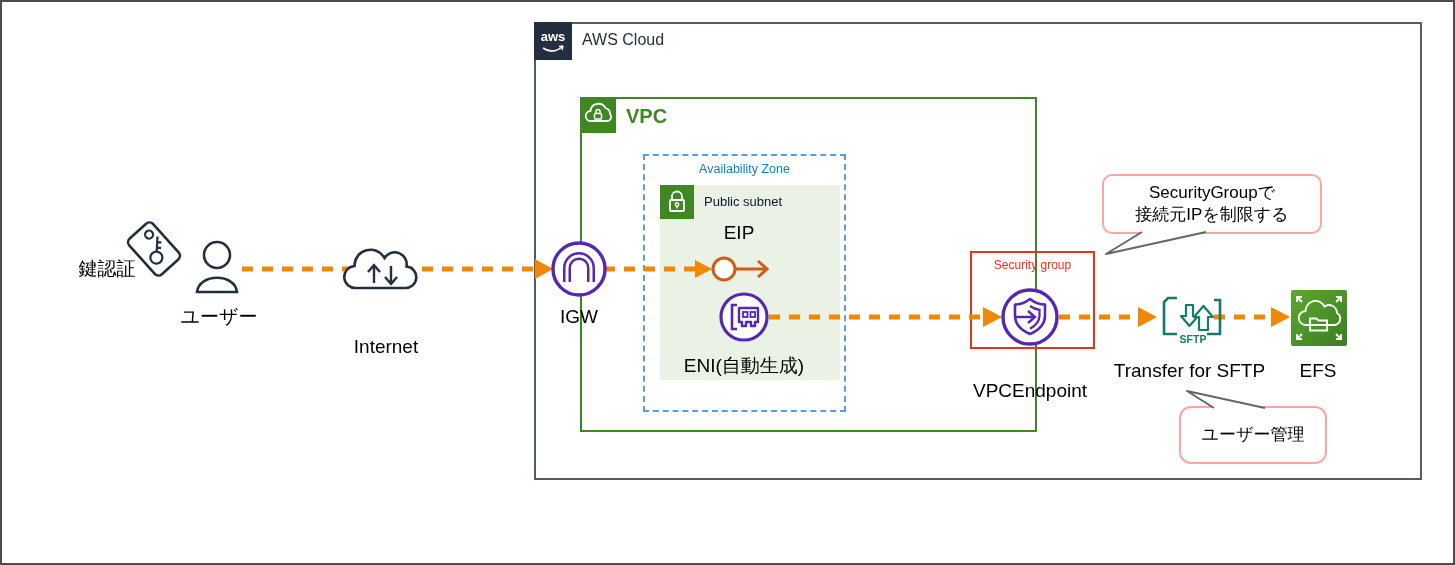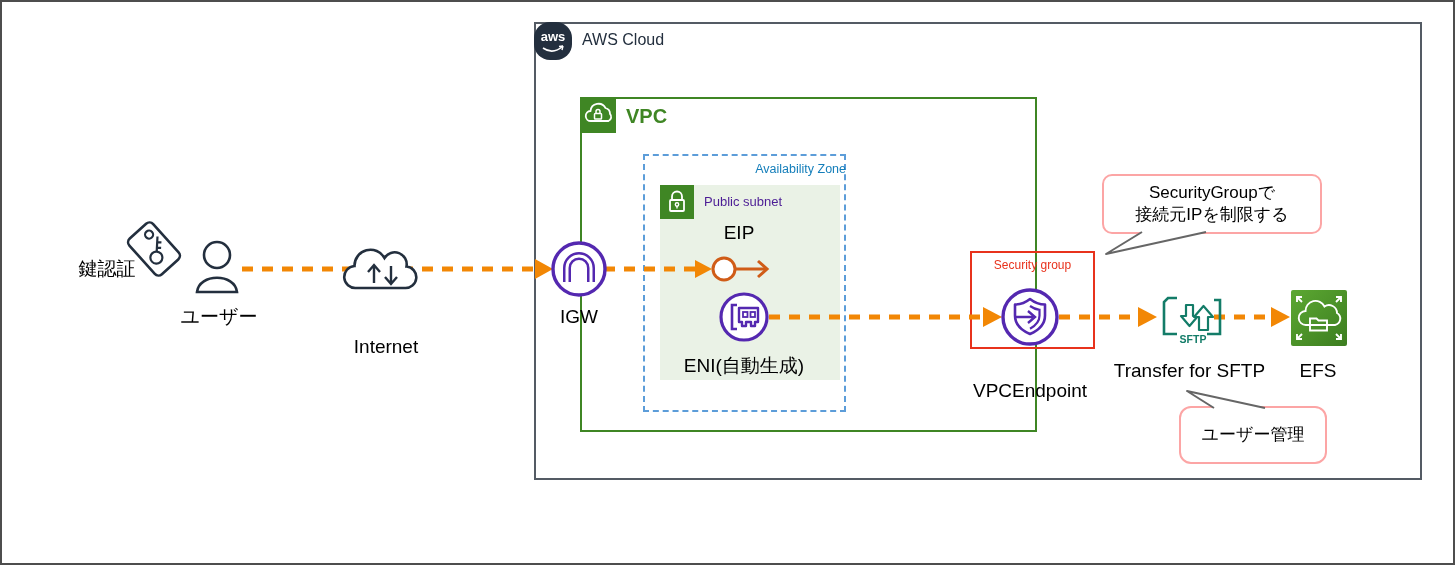--- a/index.html
+++ b/index.html
@@ -15,21 +15,21 @@
   .subnet{background:#eaf2e6;}
   .sg{border:2px solid #e8321c;}
   .badge{position:absolute;display:flex;align-items:center;justify-content:center;z-index:3;}
   .badge.navy{background:#232f3e;}
   .badge.green{background:#3f8624;}
   .lbl{position:absolute;z-index:10;color:#16191f;line-height:1.25;white-space:nowrap;}
   .ctr{text-align:center;}
   .title-cloud{font-size:16px;color:#232f3e;}
   .title-vpc{font-size:20px;font-weight:bold;color:#3f8624;}
   .title-az{font-size:12.5px;color:#147eba;}
-  .title-subnet{font-size:13px;color:#4c1d95;}
+  .title-subnet{font-size:13px;color:#0f172a;}
   .title-sg{font-size:12px;color:#e8321c;}
   .node{font-size:19px;color:#000;}
   .bubble{
     position:absolute;z-index:4;box-sizing:border-box;background:#fff;
     border:2px solid #fca5a5;display:flex;flex-direction:column;
     align-items:center;justify-content:center;
     font-size:17px;color:#000;line-height:1.3;
   }
   #overlay{position:absolute;left:0;top:0;z-index:5;pointer-events:none;}
 </style>
@@ -37,21 +37,21 @@
 <body>
 
 <div id="canvas">
 
   <div class="box aws-cloud" style="left:532px;top:20px;width:888px;height:458px;"></div>
   <div class="box vpc" style="left:578px;top:95px;width:457px;height:335px;"></div>
   <div class="box az" style="left:641px;top:152px;width:203px;height:258px;"></div>
   <div class="box subnet" style="left:658px;top:183px;width:180px;height:195px;"></div>
   <div class="box sg" style="left:968px;top:249px;width:125px;height:98px;"></div>
 
-  <div class="badge navy" style="left:532px;top:20px;width:38px;height:38px;border-radius:16px;">
+  <div class="badge navy" style="left:532px;top:20px;width:38px;height:38px;">
     <svg width="38" height="38" viewBox="0 0 38 38">
       <text x="19" y="19" text-anchor="middle" fill="#fff" font-size="13" font-weight="bold" font-family="Liberation Sans,sans-serif">aws</text>
       <path d="M9,26 Q19,33 29,24" fill="none" stroke="#fff" stroke-width="1.6"></path>
       <path d="M29,24 l-1,4 M29,24 l-4,0.5" fill="none" stroke="#fff" stroke-width="1.4"></path>
     </svg>
   </div>
   <div class="badge green" style="left:578px;top:95px;width:36px;height:36px;">
     <svg width="36" height="36" viewBox="0 0 36 36">
       <path d="M11,24 a5,5 0 0 1 -0.5,-10 a8,8 0 0 1 15,-3 a6,6 0 0 1 4.5,5.8 a4.5,4.5 0 0 1 -1.5,7.2 z" fill="none" stroke="#fff" stroke-width="1.8"></path>
       <rect x="14.5" y="16.5" width="7" height="5.5" rx="0.8" fill="none" stroke="#fff" stroke-width="1.5"></rect>
@@ -162,21 +162,21 @@
         <path d="M1334,332 l5,5 M1339,332 v5 h-5"></path>
       </g>
     </g>
 
     <path d="M1140,230 L1104,252 L1204,230" fill="#fff" stroke="#666" stroke-width="2" stroke-linejoin="round"></path>
     <path d="M1212,406 L1185,389 L1263,406" fill="#fff" stroke="#666" stroke-width="2" stroke-linejoin="round"></path>
   </svg>
 
   <div class="lbl title-cloud" style="left:580px;top:28px;">AWS Cloud</div>
   <div class="lbl title-vpc" style="left:624px;top:102px;">VPC</div>
-  <div class="lbl title-az ctr" style="left:641px;top:160px;width:203px;text-align:right;">Availability Zone</div>
+  <div class="lbl title-az ctr" style="left:641px;top:160px;width:203px;">Availability Zone</div>
   <div class="lbl title-subnet" style="left:702px;top:192px;">Public subnet</div>
   <div class="lbl title-sg ctr" style="left:968px;top:256px;width:125px;">Security group</div>
 
   <div class="lbl node ctr" style="left:55px;top:255px;width:100px;">鍵認証</div>
   <div class="lbl node ctr" style="left:157px;top:303px;width:120px;">ユーザー</div>
   <div class="lbl node ctr" style="left:324px;top:301px;width:120px;margin-top:32px;">Internet</div>
   <div class="lbl node ctr" style="left:527px;top:303px;width:100px;">IGW</div>
   <div class="lbl node ctr" style="left:687px;top:219px;width:100px;">EIP</div>
   <div class="lbl node ctr" style="left:642px;top:352px;width:200px;">ENI(自動生成)</div>
   <div class="lbl node ctr" style="left:948px;top:357px;width:160px;margin-top:20px;">VPCEndpoint</div>

